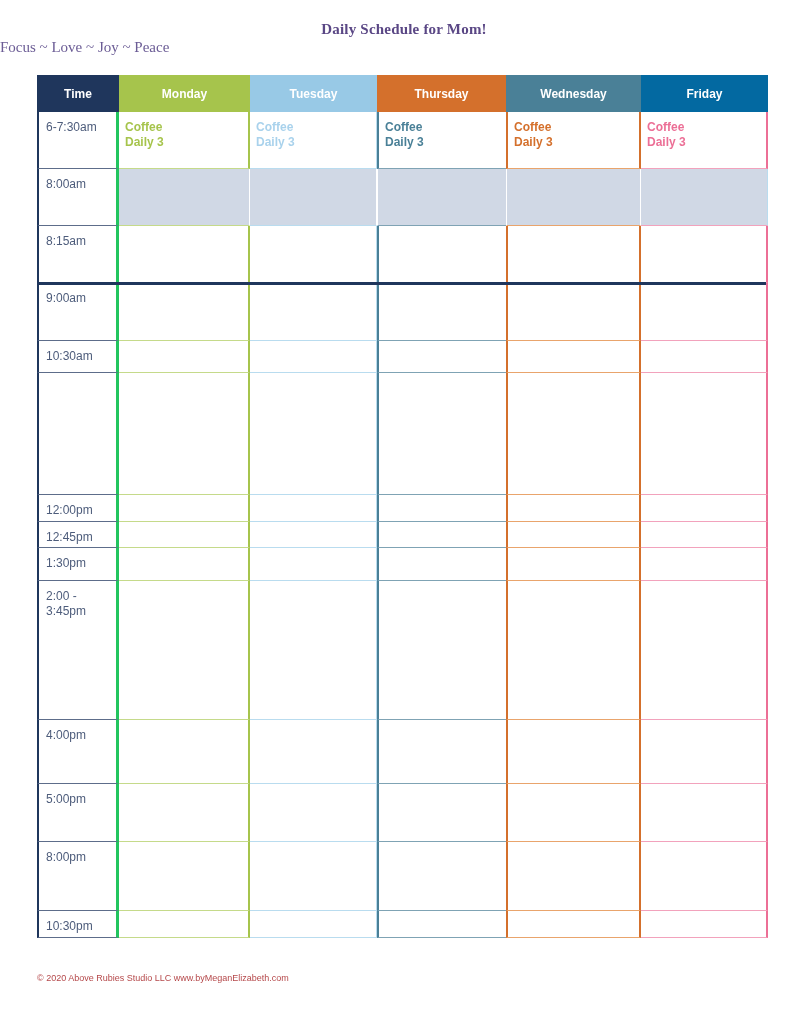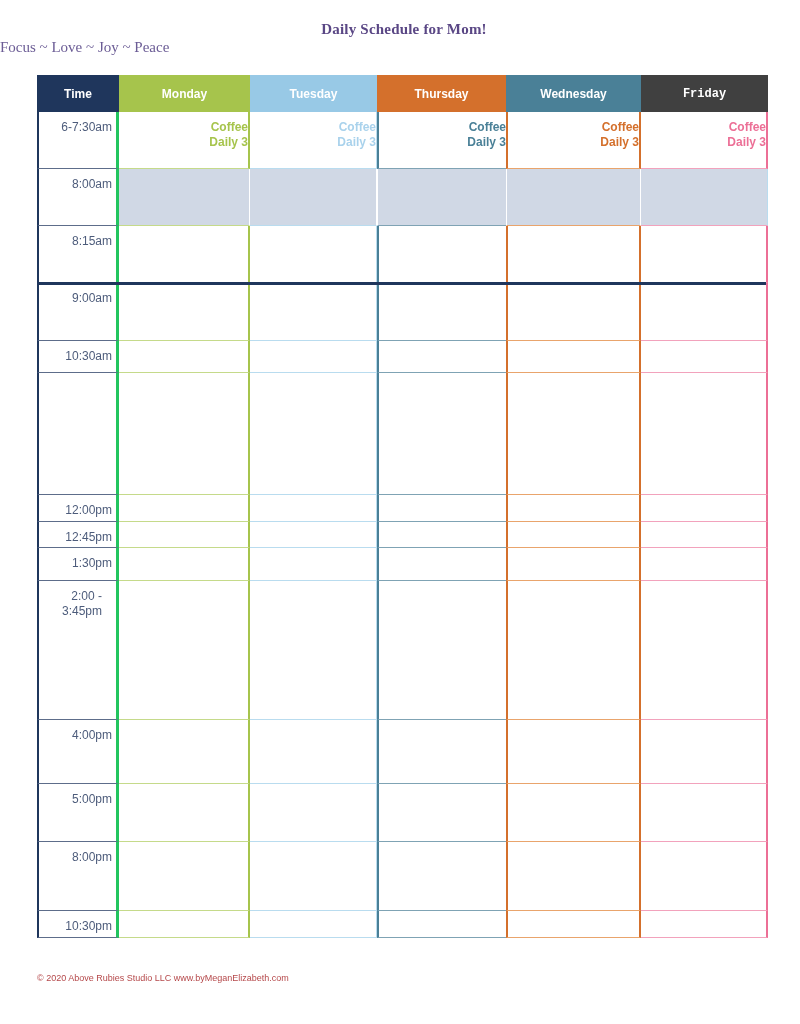--- a/index.html
+++ b/index.html
@@ -6,30 +6,30 @@
     body { width: 800px; height: 1024px; position: relative; overflow: hidden; font-family: "Liberation Sans", sans-serif; }
 
     .title { position: absolute; left: 4px; width: 800px; top: 21px; text-align: center;
       font-family: "Liberation Serif", serif; font-weight: bold; font-size: 15px; color: #5a4785; letter-spacing: 0.2px; }
     .subtitle { position: absolute; left: 0; width: 640px; top: 39px; 
       font-family: "Liberation Serif", serif; font-size: 15px; color: #6b5c95; }
 
     .grid { position: absolute; left: 37px; top: 75px; width: 731px; height: 863px;
       display: grid;
       grid-template-columns: 82px 131px 127px 129px 135px 127px;
-      grid-template-rows: 37px 57px 57px 57px 58px 32px 122px 27px 26px 33px 139px 64px 58px 69px 27px; text-align: right; }
+      grid-template-rows: 37px 57px 57px 57px 58px 32px 122px 27px 26px 33px 139px 64px 58px 69px 27px; }
     .grid > div { box-sizing: border-box; }
 
     .hd { display: flex; align-items: center; justify-content: center; color: #ffffff; font-weight: bold; font-size: 12px; }
     .hd.time { background: #1f365c; }
     .hd.mon { background: #a6c44c; }
     .hd.tue { background: #98c9e6; }
     .hd.wed { background: #4a8097; }
     .hd.thu { background: #d4702c; }
-    .hd.fri { background: #404040; font-family: Liberation Mono, monospace; }
+    .hd.fri { background: #0369a1; }
 
     .tc { border-left: 2px solid #1f365c; border-right: 3px solid #22c55e; border-bottom: 1px solid #5d6d8a;
       padding: 8px 4px 0 7px; color: #4d5c7b; font-size: 12px; line-height: 15px; }
 
     .d { border-bottom: 1px solid var(--line); }
     .d.mon { --line: #c5da8a; border-right: 2px solid #a6c44c; color: #a6c44c; }
     .d.tue { --line: #b9dcef; border-right: 1px solid #b9dcef; color: #a9d2ec; }
     .d.wed { --line: #7fa3b4; border-left: 2px solid #4a8097; color: #4a8097; }
     .d.thu { --line: #e9a46c; border-left: 2px solid #d4702c; border-right: 2px solid #d4702c; color: #d4702c; }
     .d.fri { --line: #f2a2bc; border-right: 2px solid #ec6f96; color: #ec6f96; }

